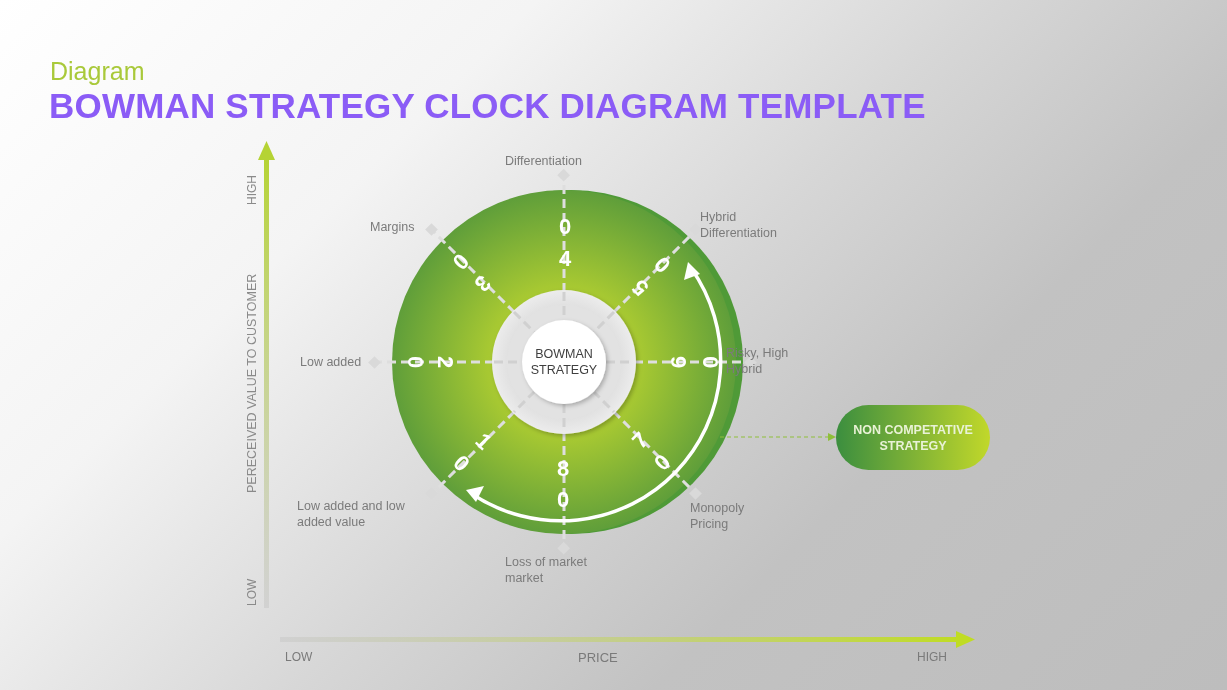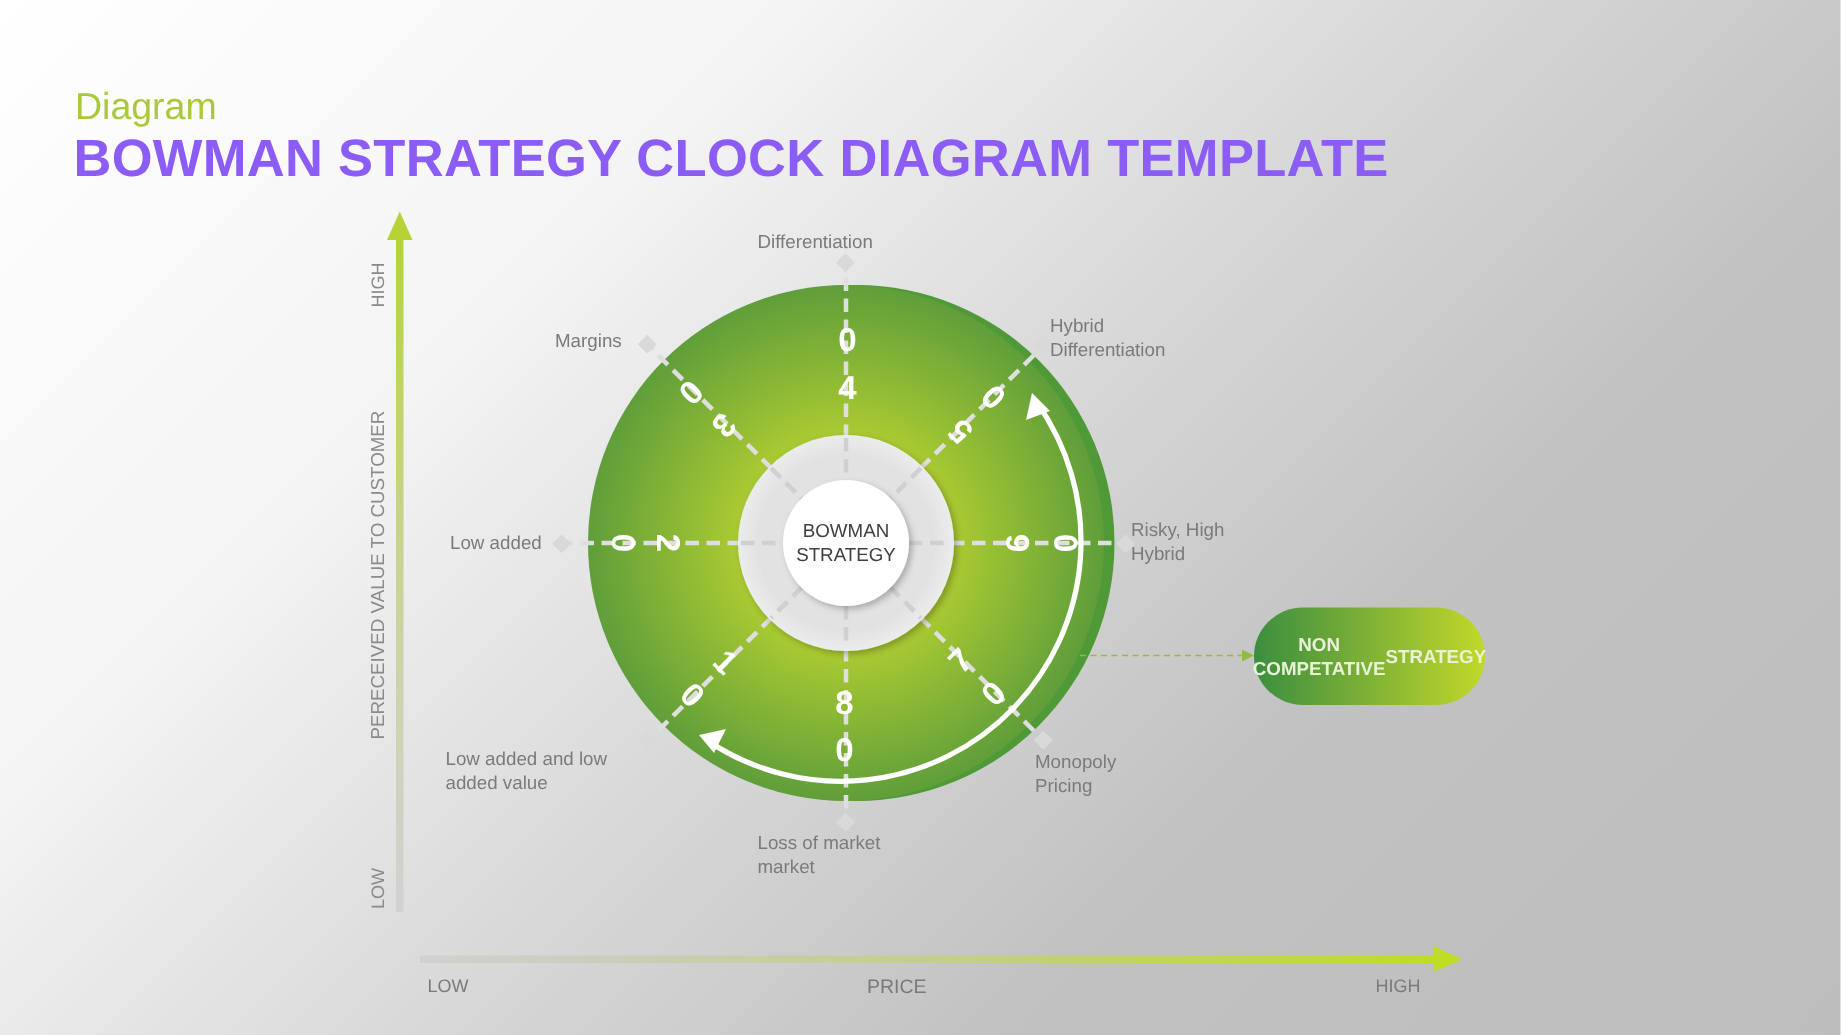--- a/index.html
+++ b/index.html
@@ -28,21 +28,21 @@
       white-space: nowrap; font-size: 12px; color: #8a8a8a;
     }
     .center-text {
       position: absolute; left: 514px; top: 346px; width: 100px;
       text-align: center; font-size: 12.5px; color: #3f3f3f; line-height: 16px;
     }
     .pill {
       position: absolute; left: 836px; top: 405px; width: 154px; height: 65px;
       border-radius: 33px;
       background: linear-gradient(90deg, #3b8e3f 0%, #7fb236 50%, #c1d82a 100%);
-      display: flex; align-items: center; justify-content: center;
+      display: flex; flex-direction: column; align-items: center; justify-content: center;
       color: #e9f2d6; font-weight: bold; font-size: 12.5px; line-height: 16px; text-align: center;
     }
   </style>
 </head>
 <body>
 
 <div class="subtitle">Diagram</div>
 <div class="title">BOWMAN STRATEGY CLOCK DIAGRAM TEMPLATE</div>
 
 <svg class="stage" width="1227" height="690" viewBox="0 0 1227 690">
@@ -161,21 +161,21 @@
 <div class="lbl" style="left:370px; top:219px; width:60px;">
   <div>Margins</div>
 </div>
 <div class="lbl" style="left:700px; top:209px; width:120px;">
   <div>Hybrid</div>
   <div>Differentiation</div>
 </div>
 <div class="lbl" style="left:300px; top:354px; width:68px;">
   <div>Low added</div>
 </div>
-<div class="lbl" style="left:754px; top:345px; width:90px;">
+<div class="lbl" style="left:726px; top:345px; width:90px;">
   <div>Risky, High</div>
   <div>Hybrid</div>
 </div>
 <div class="lbl" style="left:297px; top:498px; width:130px;">
   <div>Low added and low</div>
   <div>added value</div>
 </div>
 <div class="lbl" style="left:690px; top:500px; width:96px;">
   <div>Monopoly</div>
   <div>Pricing</div>

